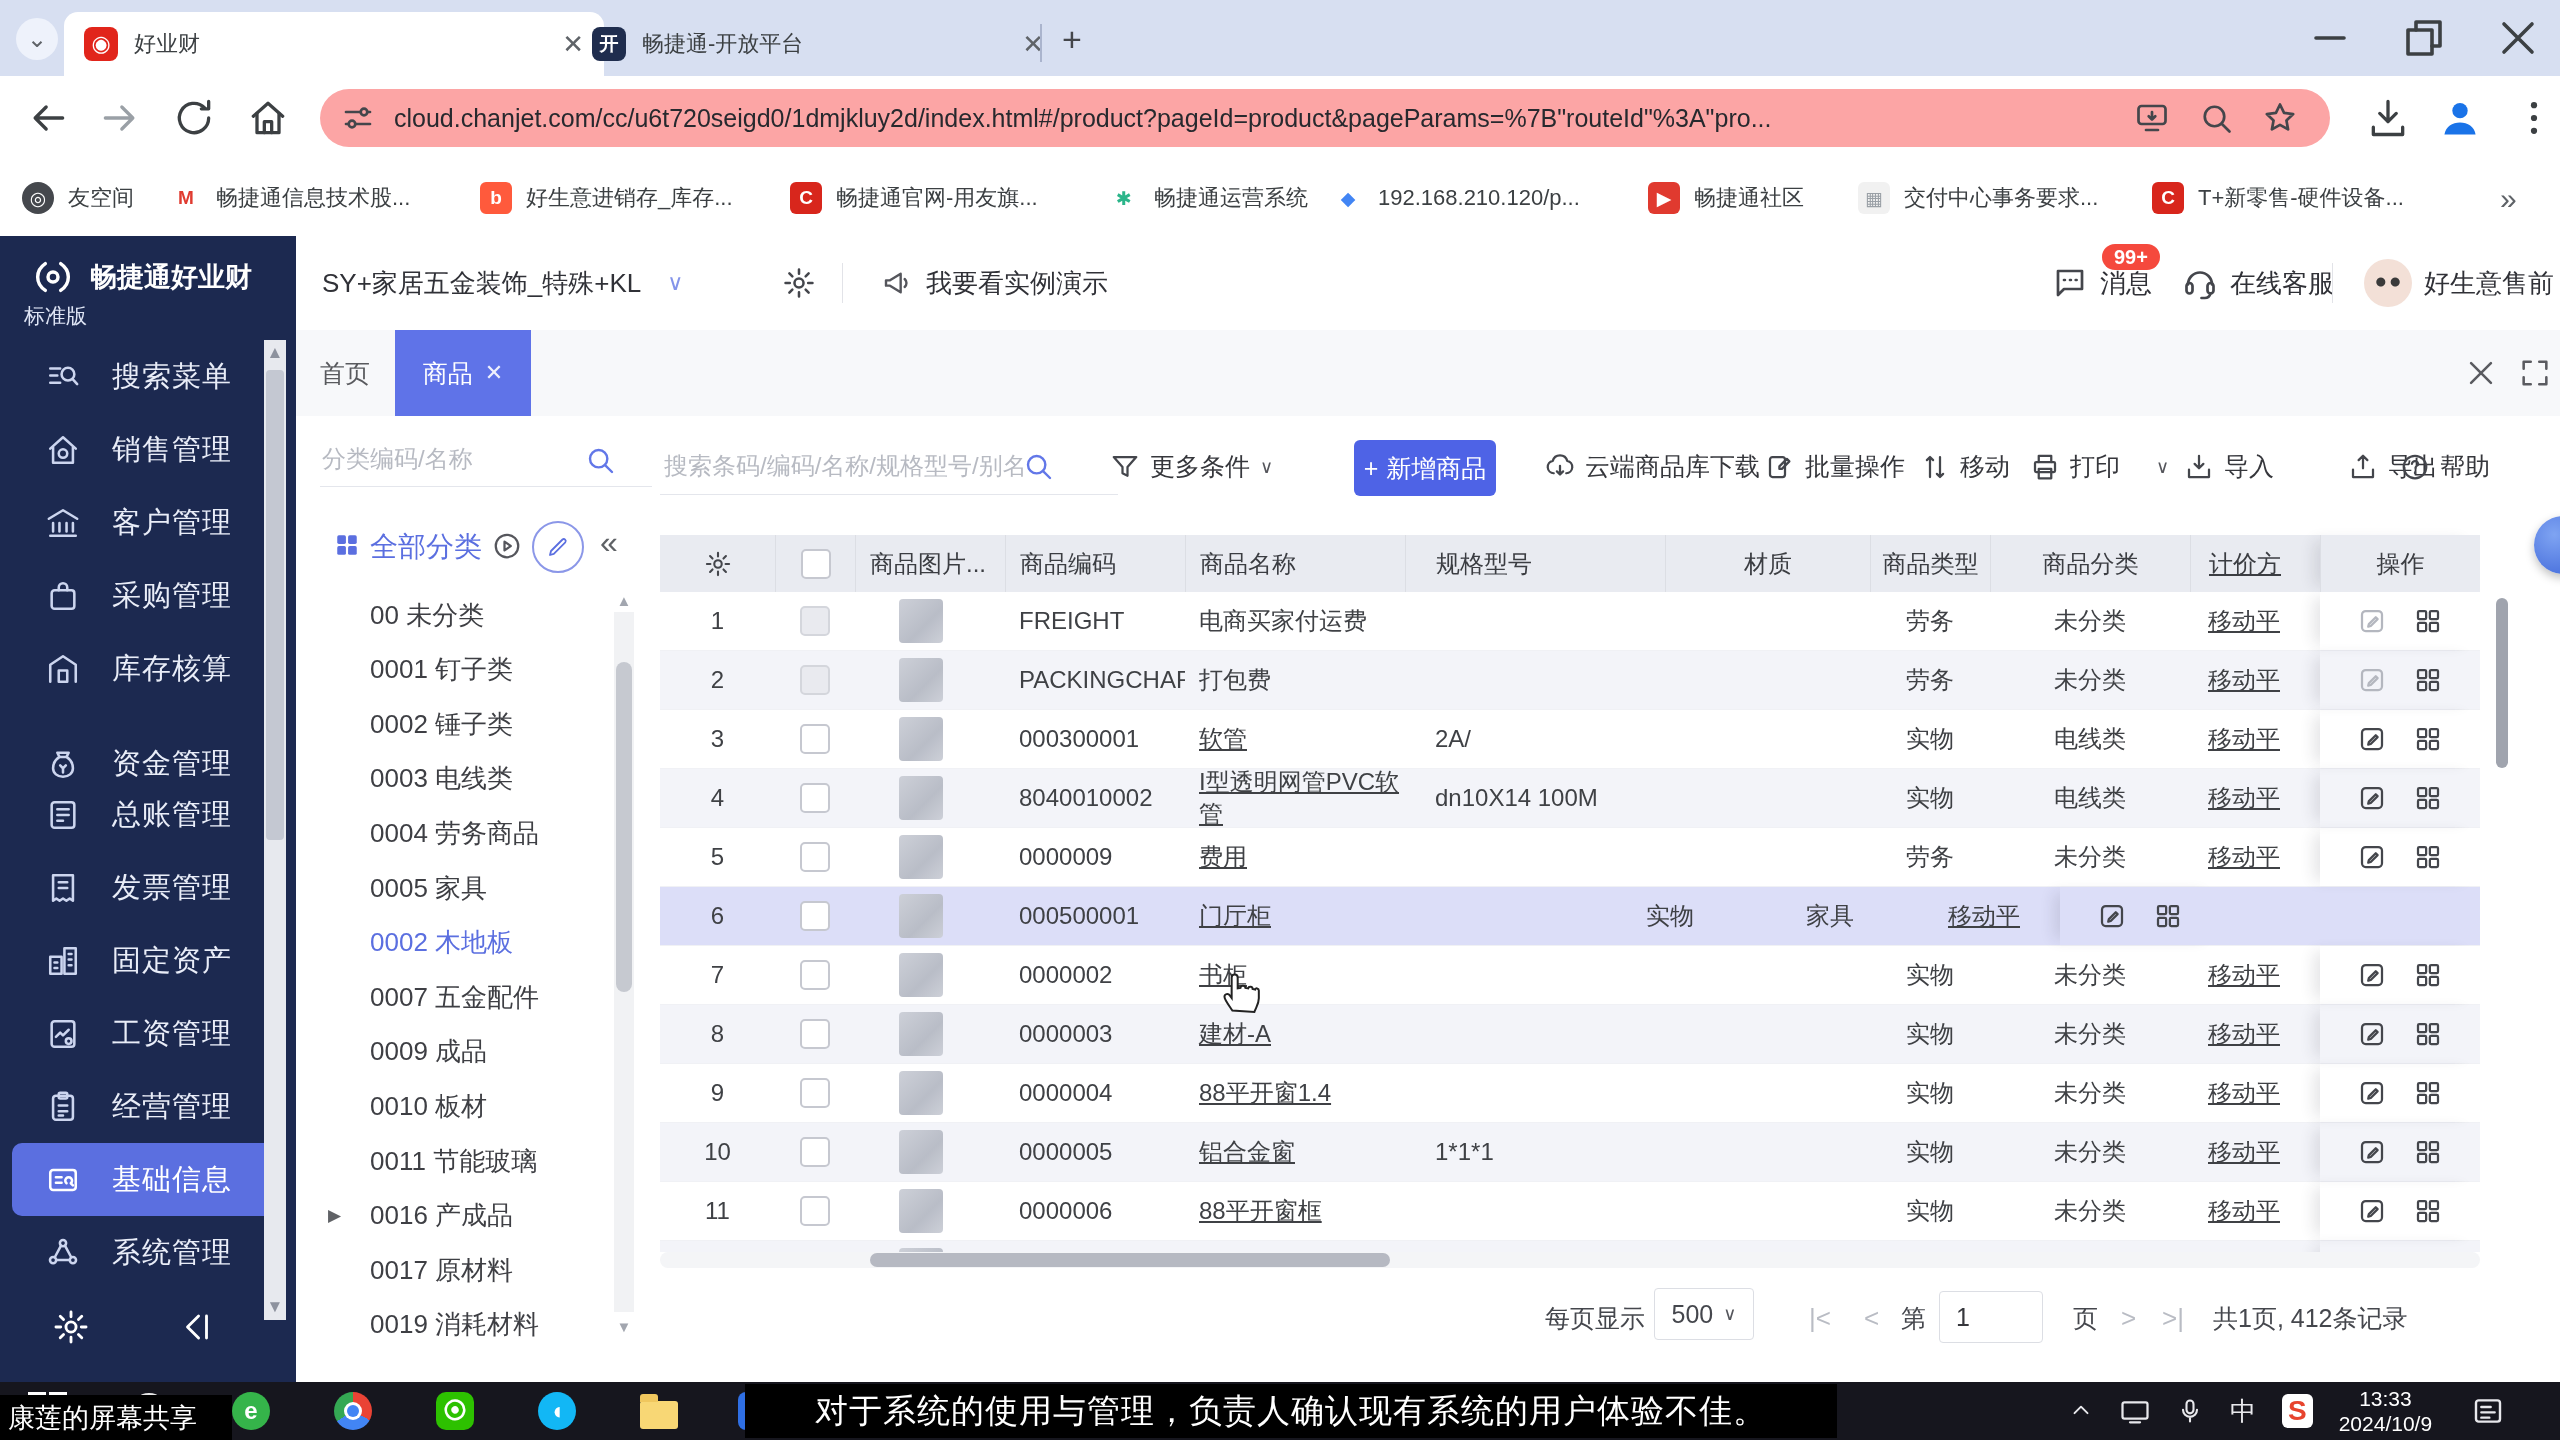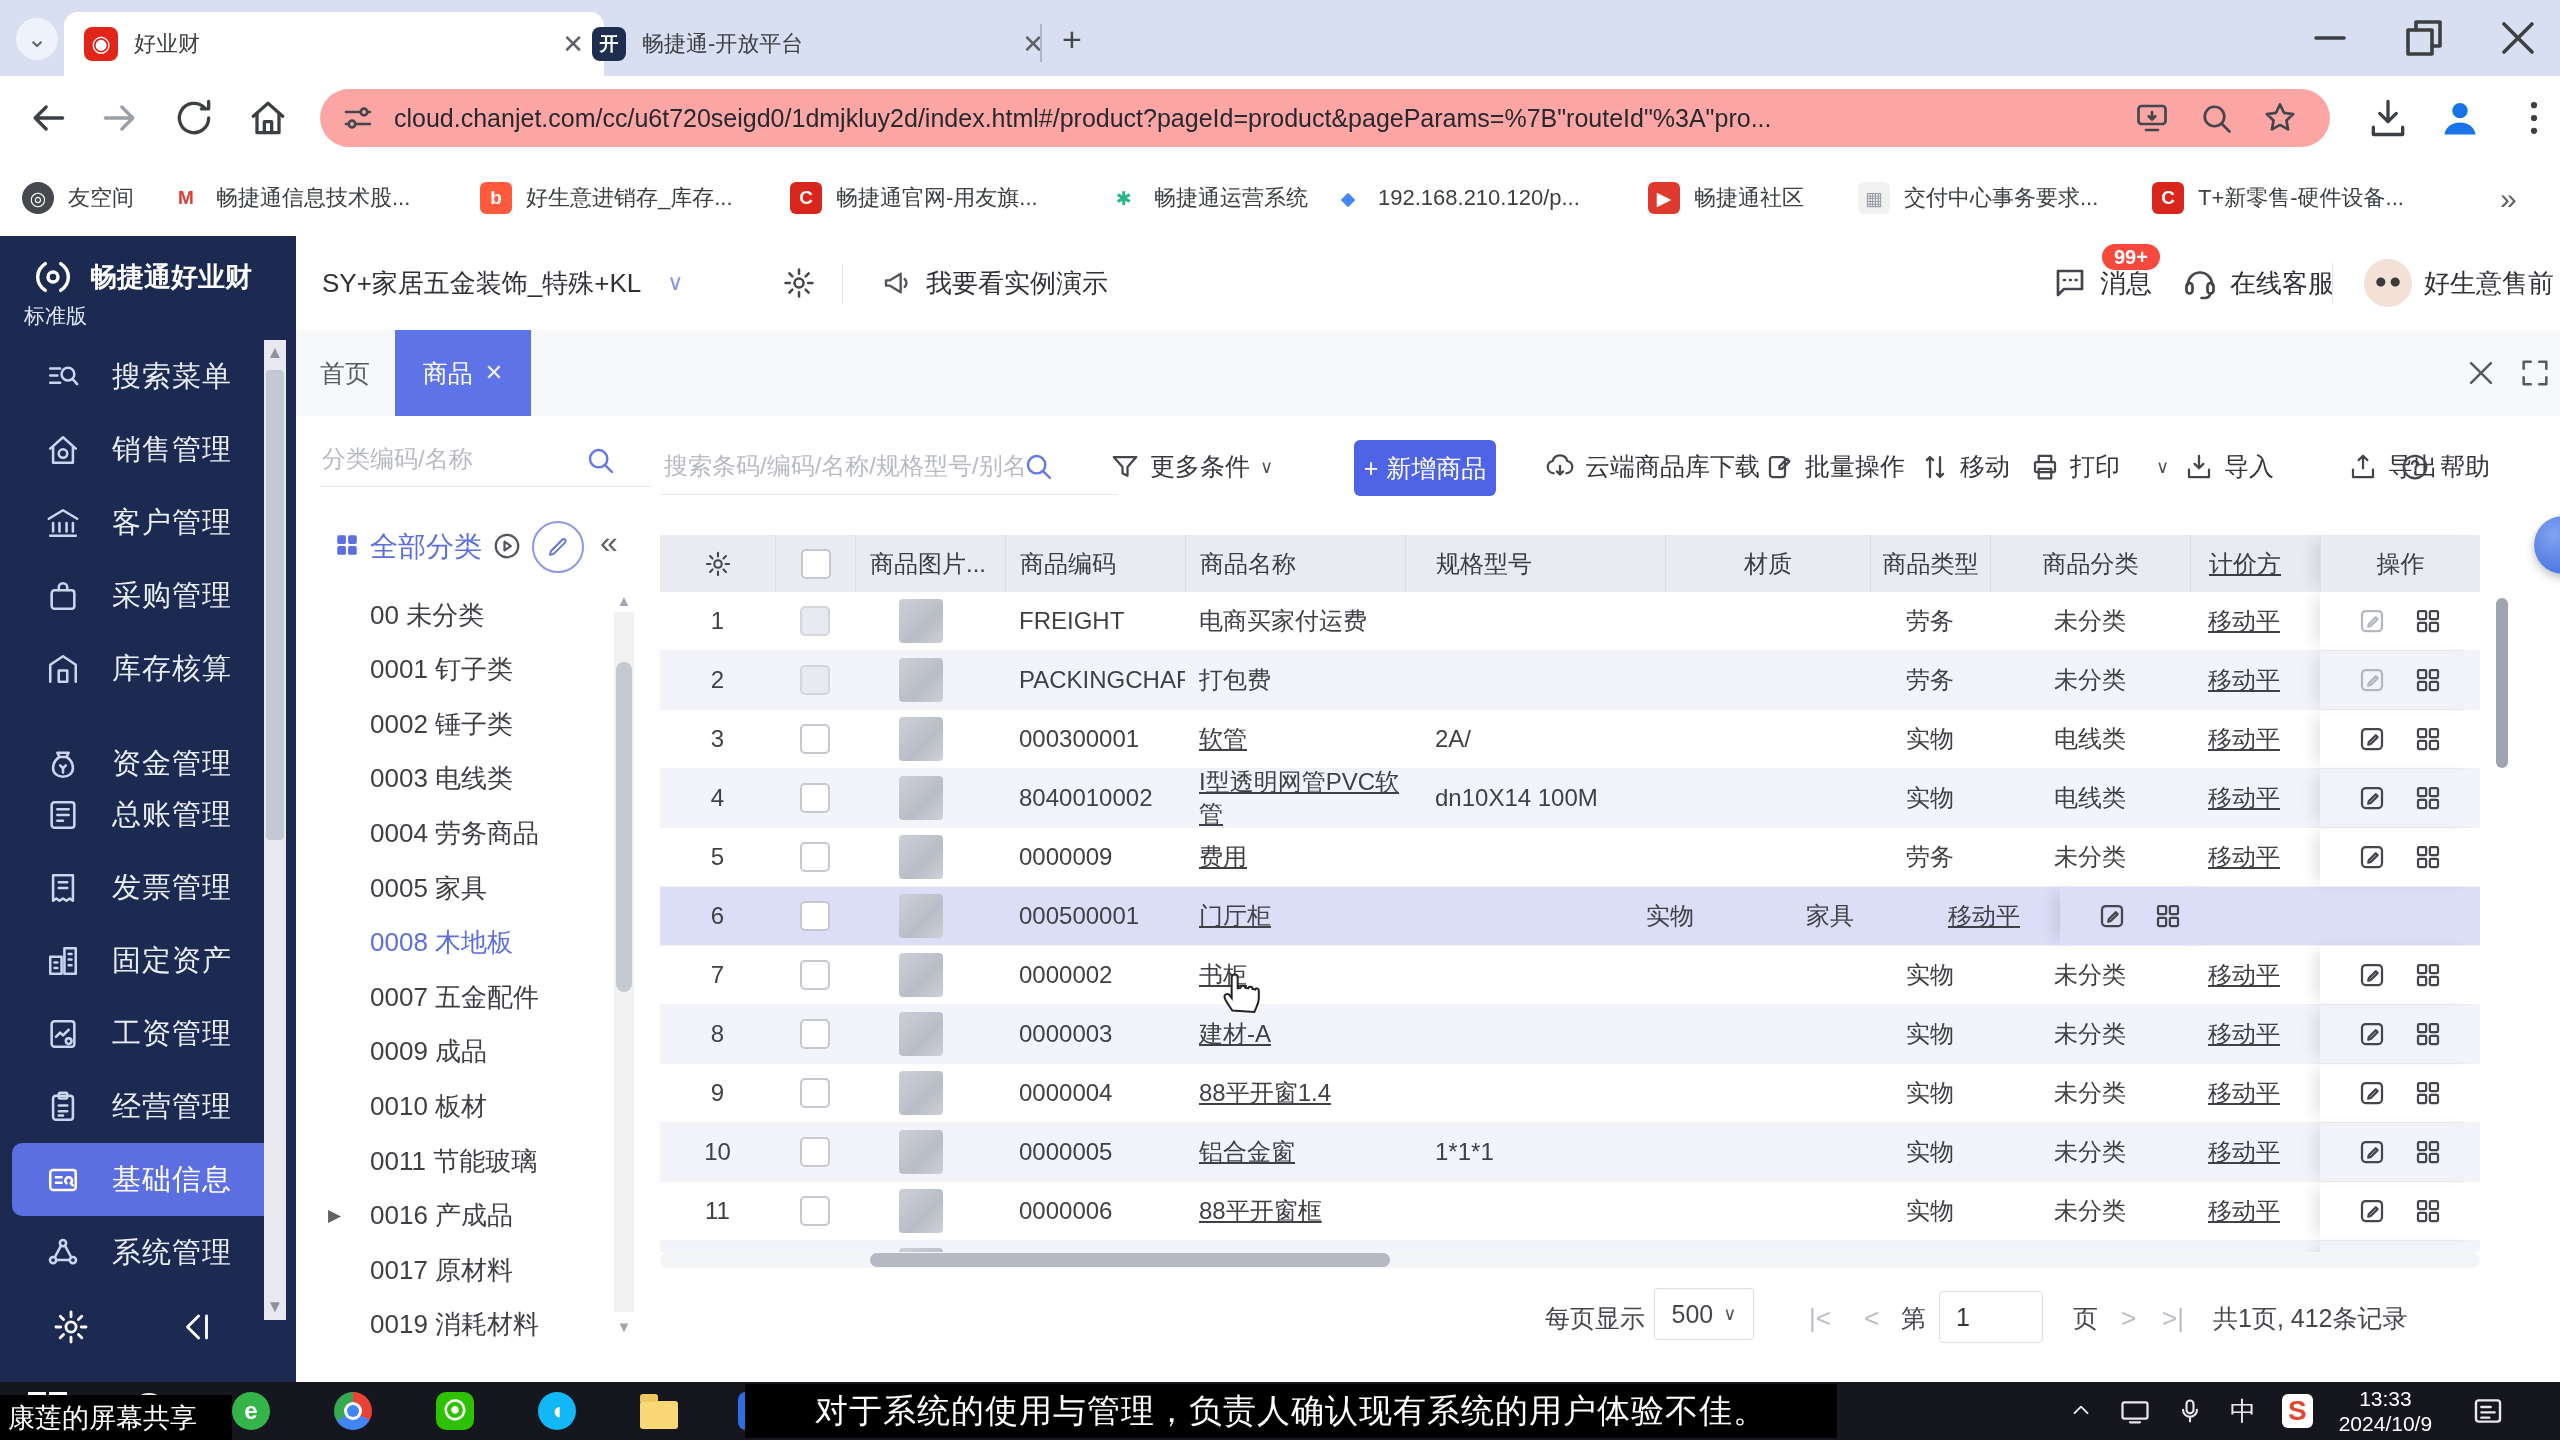--- a/index.html
+++ b/index.html
@@ -597,21 +597,21 @@
         <div class="cat" style="top:390.4px">
 
     <span class="clabel">0004 劳务商品</span>
   </div>
         <div class="cat" style="top:445px">
 
     <span class="clabel">0005 家具</span>
   </div>
         <div class="cat sel" style="top:499.6px">
 
-    <span class="clabel">0008 木地板</span>
+    <span class="clabel">0002 木地板</span>
   </div>
         <div class="cat" style="top:554.2px">
 
     <span class="clabel">0007 五金配件</span>
   </div>
         <div class="cat" style="top:608.8px">
 
     <span class="clabel">0009 成品</span>
   </div>
         <div class="cat" style="top:663.4000000000001px">

